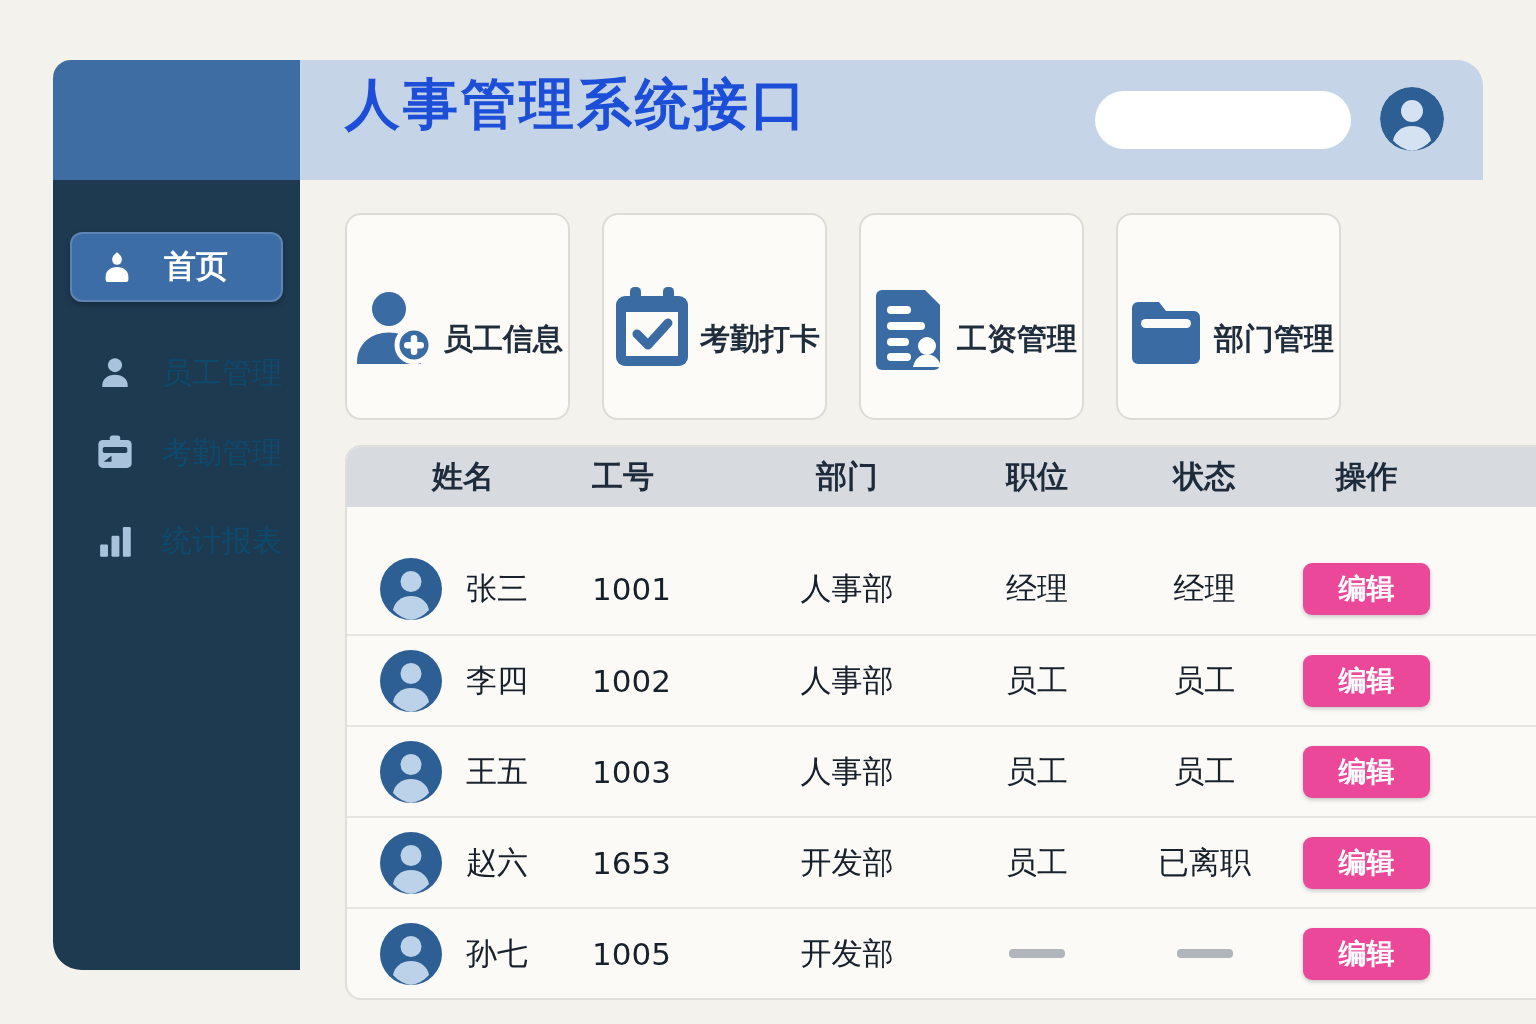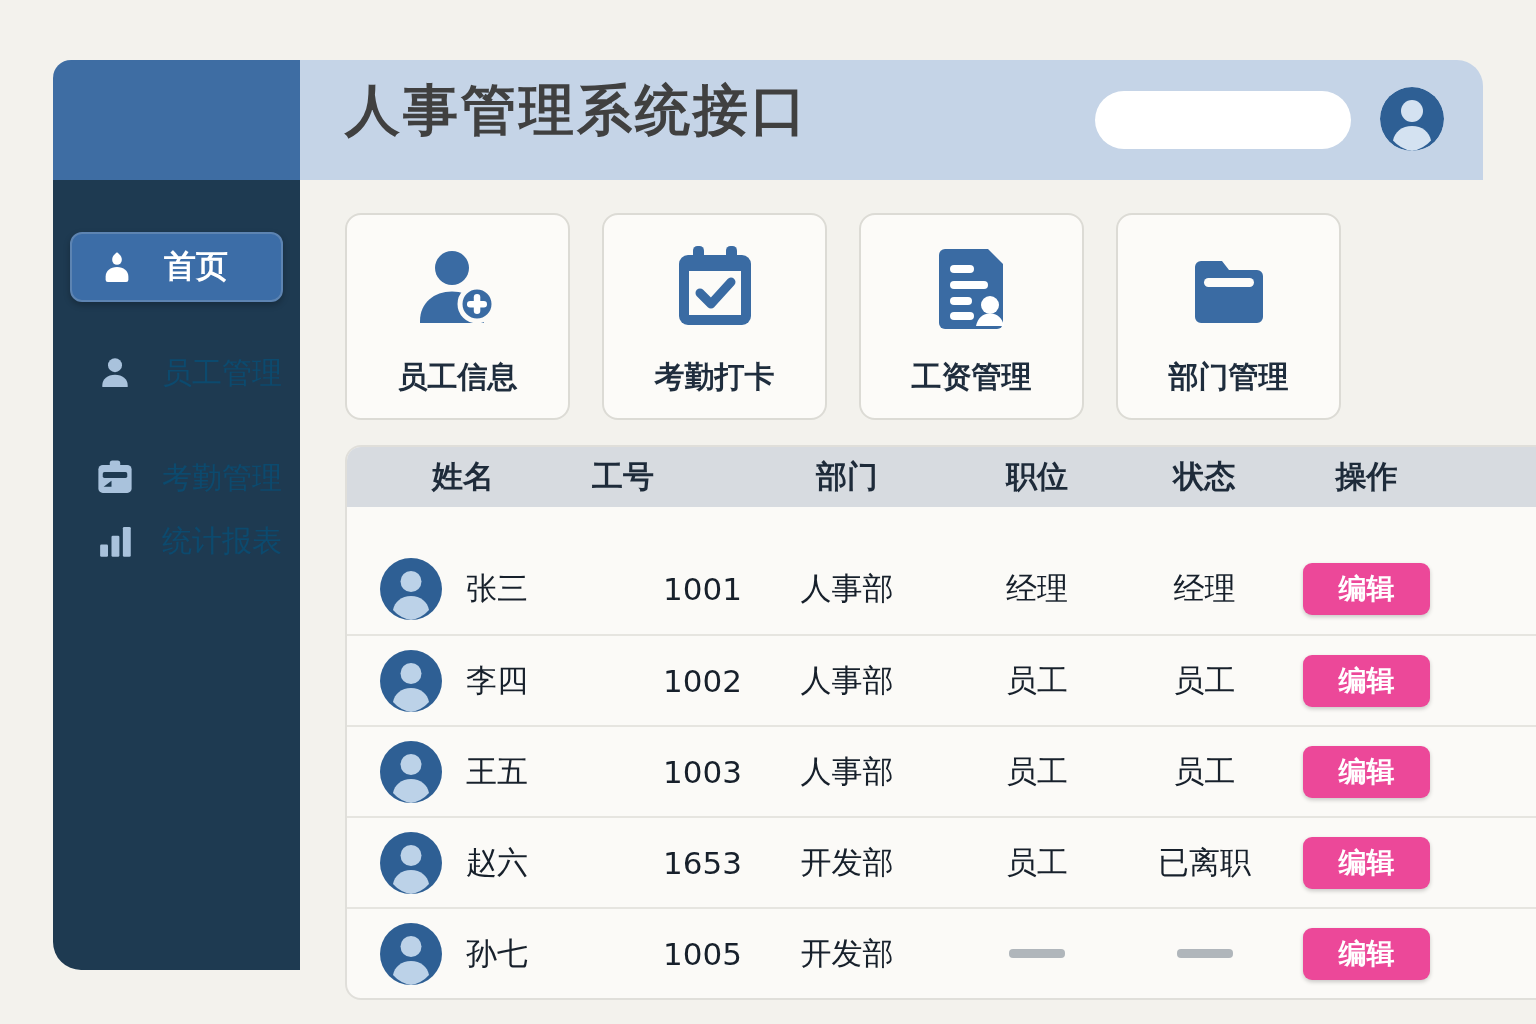--- a/index.html
+++ b/index.html
@@ -32,59 +32,59 @@
     box-shadow:0 3px 6px rgba(0,0,0,0.25);
   }
   .nav-item .nicon { width:42px; height:42px; flex:0 0 42px; }
 
   
   .header {
     position:absolute; left:300px; top:60px; width:1183px; height:120px;
     background:#c5d4e7; border-radius:0 26px 0 0;
   }
   .app-title {
-    position:absolute; left:45px; top:14px;
-    font-size:55px; font-weight:bold; color:#404040; letter-spacing:3px;
+    position:absolute; left:45px; top:8px;
+    font-size:55px; font-weight:bold; color:#1d4ed8; letter-spacing:3px;
   }
   .search-pill {
     position:absolute; left:795px; top:31px; width:256px; height:58px;
     background:#ffffff; border:none; border-radius:29px;
     font-size:26px; padding:0 24px; color:#1d3048; outline:none;
   }
   .header-avatar {
     position:absolute; left:1080px; top:27px; width:64px; height:64px;
     border-radius:50%; cursor:pointer;
   }
 
   
   .cards { position:absolute; left:345px; top:213px; display:flex; gap:32px; }
   .card {
     width:225px; height:207px; background:#fcfbf8;
     border:2px solid #dcdbd5; border-radius:16px;
-    display:flex; flex-direction:column; align-items:center;
+    display:flex; flex-direction:row; align-items:center;
     padding-top:26px; cursor:pointer;
   }
   .card-icon { width:96px; height:96px; }
   .card-label { margin-top:20px; font-size:30px; font-weight:bold; color:#1f2d3d; }
 
   
   .table {
     position:absolute; left:345px; top:445px; width:1283px;
     background:#fbfaf7; border:2px solid #e0dfda; border-radius:16px;
     overflow:hidden;
   }
   .tgrid { display:grid; grid-template-columns:220px 175px 210px 170px 165px 159px; align-items:center; }
   .thead { height:60px; background:#d7dbe0; font-size:31px; font-weight:bold; color:#1e2b3a; }
   .th { text-align:center; }
   .th.c1 { text-align:left; padding-left:85px; }
   .th.c2 { text-align:left; padding-left:25px; }
   .trow { height:91px; border-top:2px solid #e6e5e0; font-size:31px; color:#17202b; }
   .td { text-align:center; }
   .td.c1 { display:flex; align-items:center; gap:24px; padding-left:33px; text-align:left; }
-  .td.c2 { text-align:right; padding-left:25px; }
+  .td.c2 { text-align:left; padding-left:25px; }
   .td.c6 { display:flex; justify-content:center; }
   .row-avatar { width:62px; height:62px; flex:0 0 62px; }
   .dash { width:56px; height:9px; background:#b0b6bb; border-radius:4px; margin:0 auto; }
   .edit-btn {
     width:127px; height:52px; background:#ec4899; color:#ffffff;
     font-size:28px; font-weight:bold; border:none; border-radius:9px;
     cursor:pointer; font-family:inherit;
     box-shadow:0 2px 4px rgba(0,0,0,0.2);
   }
 </style>
@@ -104,21 +104,21 @@
   </div>
 
   <div class="nav-item" style="top:285px;">
     <svg class="nicon" viewBox="0 0 48 48">
       <circle cx="24" cy="15" r="8" fill="#a9c2dc"></circle>
       <path d="M24 26c-8.5 0-14.5 5-14.5 12v2h29v-2c0-7-6-12-14.5-12z" fill="#a9c2dc"></path>
     </svg>
     <span>员工管理</span>
   </div>
 
-  <div class="nav-item" style="top:390px;">
+  <div class="nav-item" style="top:365px;">
     <svg class="nicon" viewBox="0 0 48 48">
       <rect x="18" y="4" width="12" height="7" rx="3" fill="#a9c2dc"></rect>
       <rect x="5" y="9" width="38" height="32" rx="5" fill="#a9c2dc"></rect>
       <rect x="10" y="17" width="28" height="7" rx="2" fill="#1e3a51"></rect>
       <path d="M11 34 L20 27 L20 34 Z" fill="#1e3a51"></path>
     </svg>
     <span>考勤管理</span>
   </div>
 
   <div class="nav-item" style="top:453px;">

